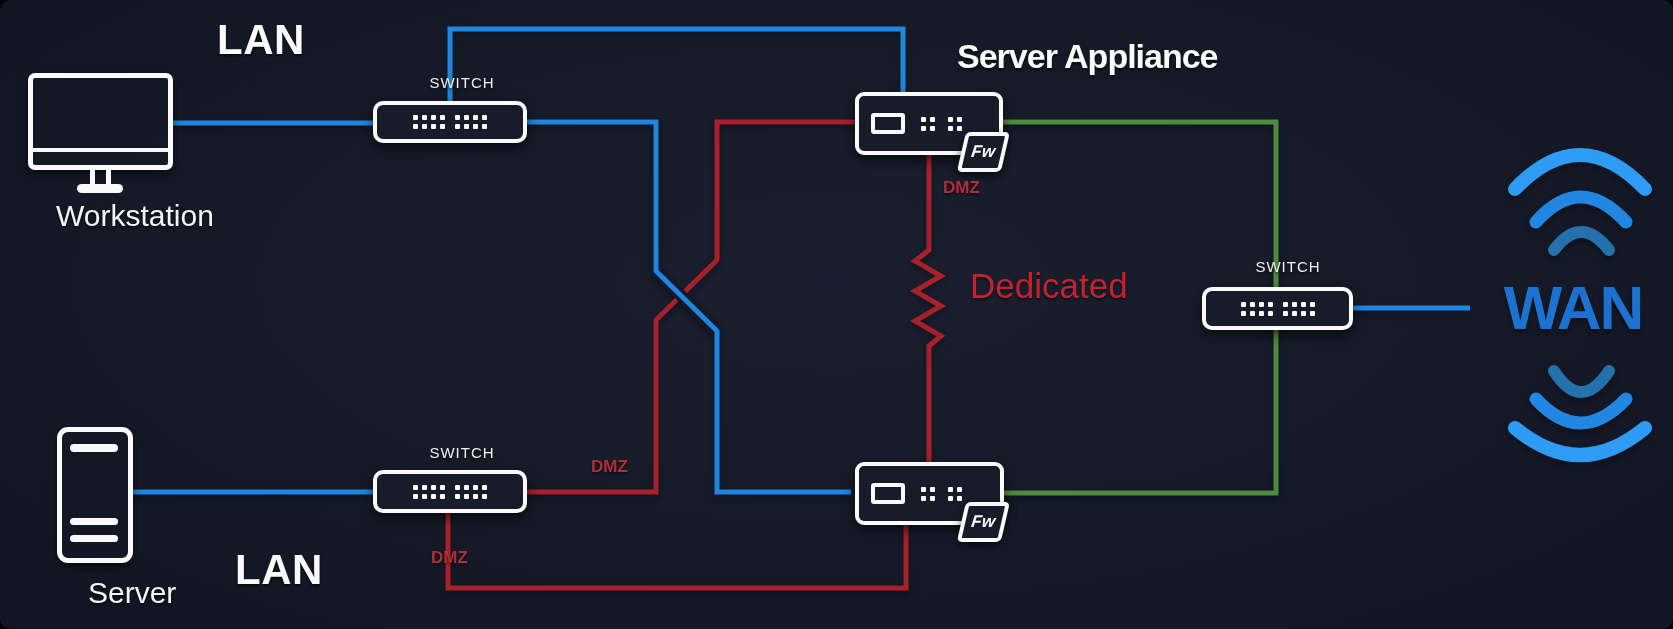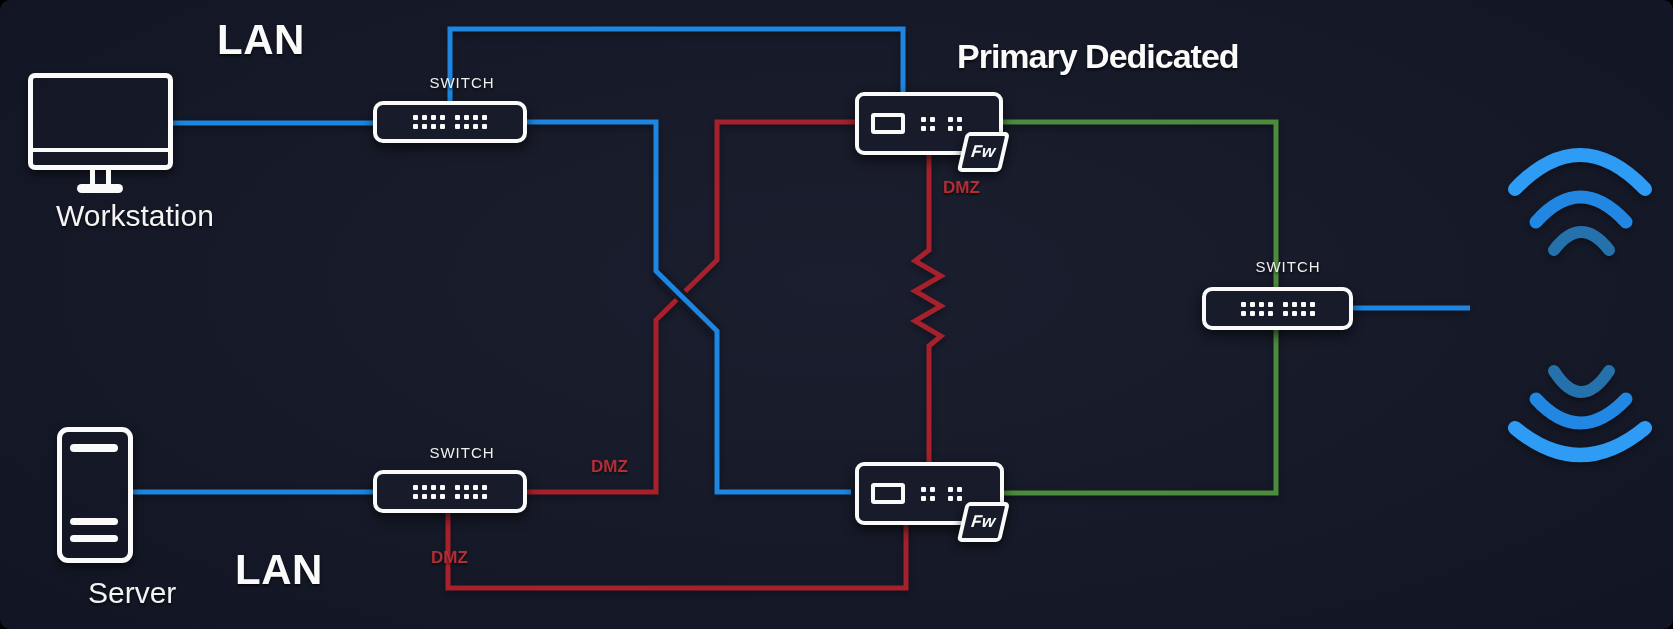--- a/index.html
+++ b/index.html
@@ -179,21 +179,21 @@
           <div class="dot"></div>
           <div class="dot"></div>
           <div class="dot"></div>
           <div class="dot"></div>
           <div class="dot"></div>
           <div class="dot"></div>
         </div>
     </div>
   </div>
 
-  <div class="label appliance-title" style="left:957px;top:37px;">Primary Dedicated</div>
+  <div class="label appliance-title" style="left:957px;top:37px;">Server Appliance</div>
   <div class="node-box appliance" style="left:855px;top:92px;width:148px;height:63px;">
     <div class="port-rect"></div>
     <div class="groups">
       <div class="dotgrid" style="grid-template-columns: repeat(2, 5px);">
           <div class="dot"></div>
           <div class="dot"></div>
           <div class="dot"></div>
           <div class="dot"></div>
         </div>
       <div class="dotgrid" style="grid-template-columns: repeat(2, 5px);">
@@ -227,16 +227,18 @@
     </div>
   </div>
   <div class="fw-badge" style="left:966px;top:502px;">
     <span>Fw</span>
   </div>
 
   <div class="label dmz" style="left:591px;top:457px;">DMZ</div>
   <div class="label dmz" style="left:431px;top:548px;">DMZ</div>
 
   <div class="label ha-text" style="left:970px;top:264px;">
-  </div>
-
+    <div>Dedicated</div>
+  </div>
+
+  <div class="label wan-text" style="left:1488px;top:272px;">WAN</div>
 
 </div>
 
 </body></html>

